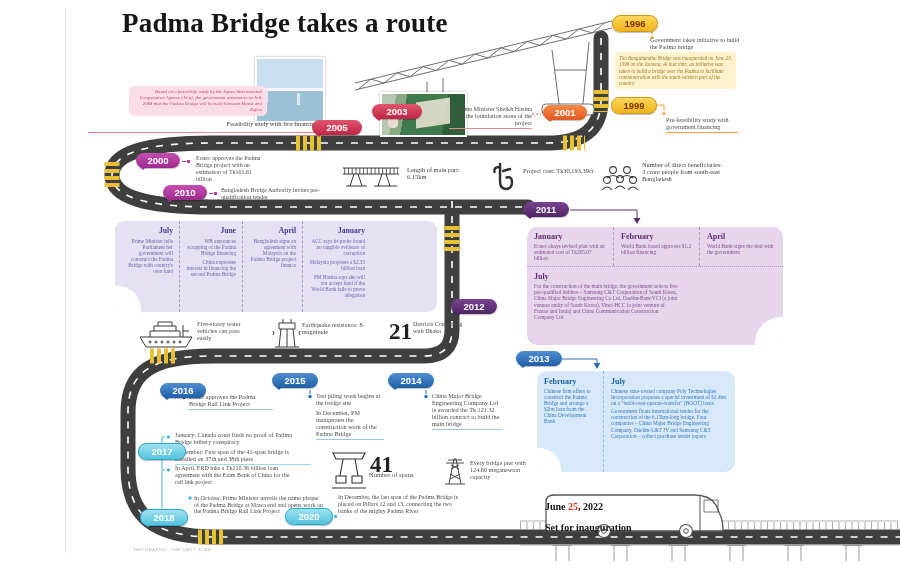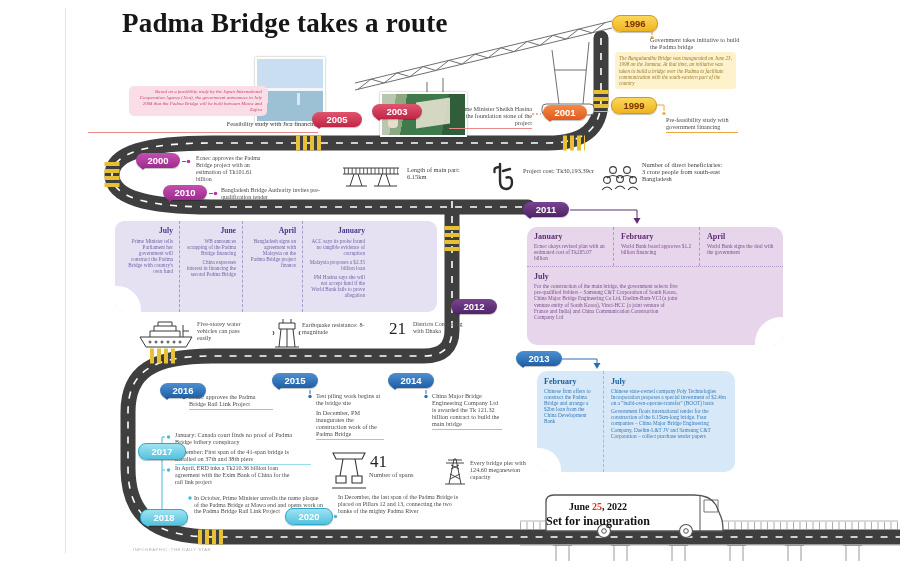--- a/index.html
+++ b/index.html
@@ -39,22 +39,22 @@
   .p2013 .mh{font-size:8px;font-weight:bold;color:#1a5f9e}
   .p2013 p{margin:2px 0 0;font-size:5.3px;line-height:6.1px;color:#3a7ab8}
   .small{font-size:6.2px;line-height:7px}
   .stat{font-size:6.4px;line-height:7.2px;color:#3f3f3f}
   .u-orange{border-bottom:1px solid #f0a640;padding-bottom:2px}
   .u-red{border-bottom:1px solid #e98b8b;padding-bottom:2px}
   .u-blue{border-bottom:1px solid #9cc4e4;padding-bottom:2px}
   .u-cyan{border-bottom:1px solid #9adced;padding-bottom:2px}
   .note{position:absolute;z-index:2;font-style:italic}
   .photo{position:absolute;z-index:2;border:2px solid #fff;box-shadow:0 0 2px rgba(0,0,0,.35)}
-  .bignum{position:absolute;z-index:2;font-size:17px;font-weight:normal;color:#222}
-  .inaug{position:absolute;z-index:3;text-align:center;color:#111}
+  .bignum{position:absolute;z-index:2;font-size:23px;font-weight:bold;color:#222}
+  .inaug{position:absolute;z-index:3;text-align:left;color:#111}
   .credit{position:absolute;left:133px;top:547px;z-index:2;font-family:"Liberation Sans",sans-serif;
           font-size:4.2px;letter-spacing:.5px;color:#b0b0b0}
   .edge{position:absolute;left:65px;top:8px;width:1px;height:545px;background:#e3e3e3;z-index:0}
 </style>
 </head>
 <body>
 
 <div class="canvas">
   <div class="edge"></div>
 
@@ -155,21 +155,21 @@
   <div class="photo" style="left:255px;top:57px;width:66px;height:62px;background:linear-gradient(#c9def0 0 52%,#9cc0d4 52% 100%)">
     <div style="position:absolute;left:0;top:46%;width:100%;height:3px;background:#f2f6f9"></div>
     <div style="position:absolute;left:8px;top:30px;width:3px;height:14px;background:#d9e8f2"></div>
     <div style="position:absolute;left:40px;top:34px;width:3px;height:12px;background:#d9e8f2"></div>
   </div>
   <div class="note" style="left:129px;top:86px;width:128px;background:#fadde6;border-radius:5px;padding:3px 5px;font-size:4.9px;line-height:6px;color:#c0486a;text-align:right">Based on a feasibility study by the Japan International Cooperation Agency (Jica), the government announces in July 2004 that the Padma Bridge will be built between Mawa and Zajira</div>
   <div class="t" style="left:150px;top:120px;width:168px;font-size:6.3px;text-align:right;color:#3c3c3c">Feasibility study with Jica financing</div>
   <div class="t" style="left:88px;top:132px;width:230px;height:1px;background:#e98b8b"></div>
 
   <div class="badge red" style="left:372px;top:104px;width:50px">2003</div>
-  <div class="badge red" style="left:312px;top:112px;width:50px">2005</div>
+  <div class="badge red" style="left:312px;top:120px;width:50px">2005</div>
   <div class="photo" style="left:380px;top:92px;width:83px;height:41px;background:linear-gradient(100deg,#b8c8b0 0 16%,#8aa882 16% 28%,#3f7a4c 28% 74%,#2e5e3a 74%)">
     <div style="position:absolute;left:34px;top:6px;width:34px;height:26px;background:#efe9d8;transform:skewY(-8deg);opacity:.85"></div>
     <div style="position:absolute;left:6px;top:10px;width:10px;height:24px;background:#e8dccb;border-radius:4px"></div>
   </div>
   <div class="t small u-red" style="left:449px;top:105px;width:83px;text-align:right">Prime Minister Sheikh Hasina lays the foundation stone of the project</div>
   <div class="badge orange" style="left:543px;top:105px;width:44px">2001</div>
 
   <div class="badge magenta" style="left:136px;top:153px;width:44px">2000</div>
   <div class="t" style="left:196px;top:155px;width:72px;font-size:6px;line-height:7px">Ecnec approves the Padma Bridge project with an estimation of Tk101.61 billion</div>
   <div class="badge magenta" style="left:163px;top:185px;width:44px">2010</div>
@@ -332,17 +332,17 @@
   <div class="t" style="left:175px;top:465px;width:116px;font-size:6px;line-height:7px">In April, ERD inks a Tk210.36 billion loan agreement with the Exim Bank of China for the rail link project</div>
   <div class="badge cyan" style="left:140px;top:509px;width:46px">2018</div>
   <div class="t" style="left:194px;top:495px;width:130px;font-size:6px;line-height:6.6px">In October, Prime Minister unveils the name plaque of the Padma Bridge at Mawa end and opens work on the Padma Bridge Rail Link Project</div>
   <div class="badge cyan" style="left:285px;top:508px;width:46px">2020</div>
   <div class="t" style="left:338px;top:494px;width:124px;font-size:6px;line-height:7px">In December, the last span of the Padma Bridge is placed on Pillars 12 and 13, connecting the two banks of the mighty Padma River</div>
 
   <div class="inaug" style="left:545px;top:501px;width:106px">
     <div style="font-size:10px;font-weight:bold">
       <span>June </span><span style="color:#e03020">25</span><span>, 2022</span>
     </div>
-    <div style="font-size:12px;font-weight:bold;margin-top:2px">Set for inauguration</div>
+    <div style="font-size:10px;font-weight:bold;margin-top:10px">Set for inauguration</div>
   </div>
 
   <div class="credit">INFOGRAPHIC: THE DAILY STAR</div>
 </div>
 
 </body></html>

